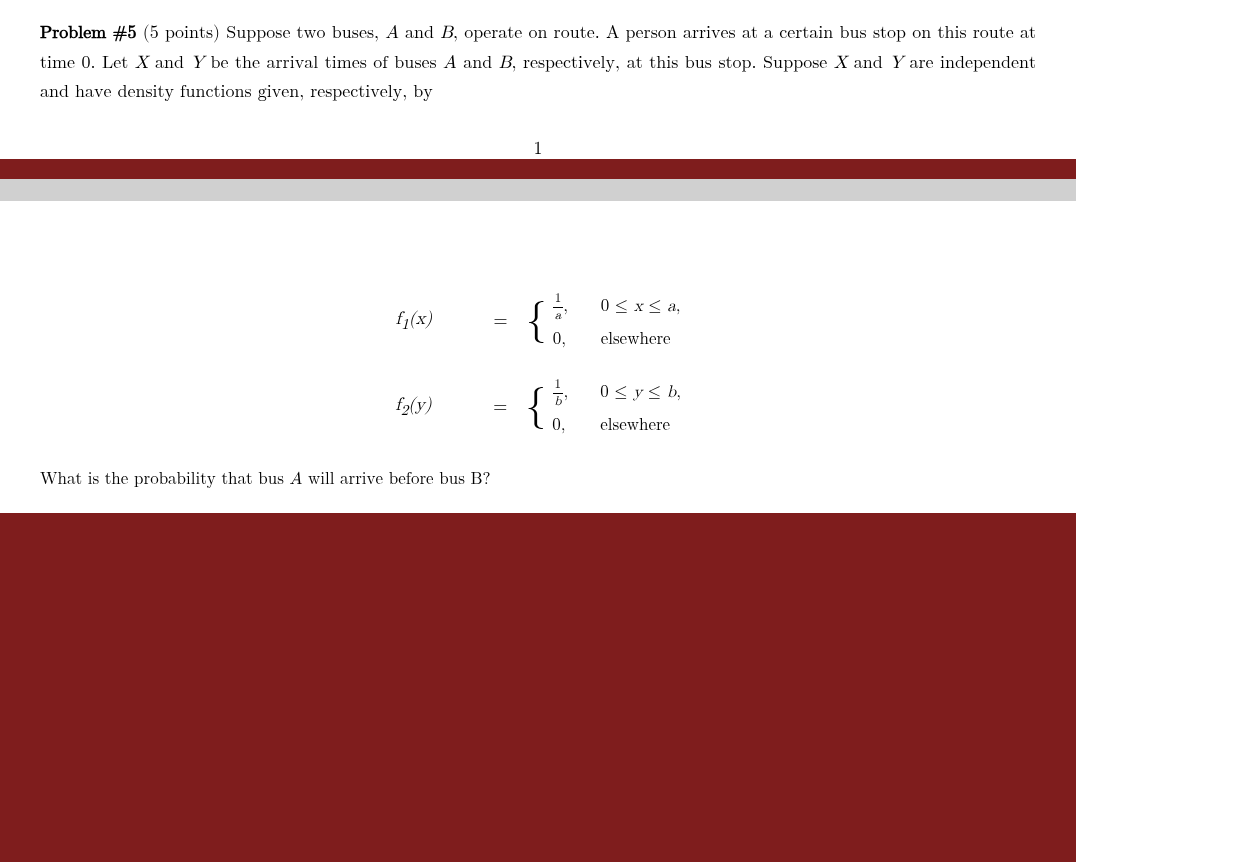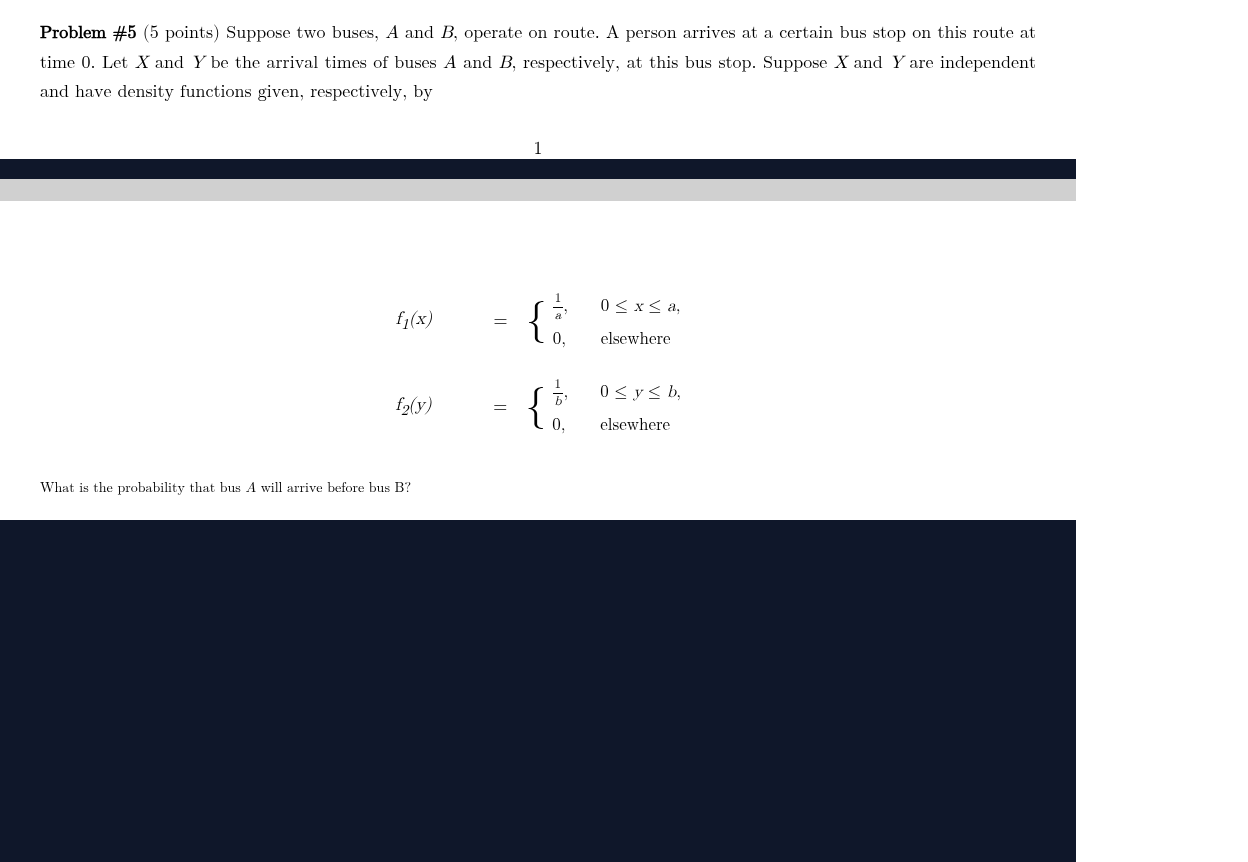--- a/index.html
+++ b/index.html
@@ -13,21 +13,21 @@
       min-height: 862px;
       background: #ffffff;
       font-family: "Computer Modern", "Latin Modern Math", Georgia, "Times New Roman", serif;
       font-size: 18px;
       color: #000000;
     }
 
     .page {
       width: 1076px;
       min-height: 862px;
-      background: #0f172a;
+      background: #7f1d1d;
       position: relative;
     }
 
     .top-section {
       padding: 18px 40px 0 40px;
       background: #ffffff;
     }
 
     .problem-text {
       line-height: 1.65;
@@ -137,22 +137,22 @@
     .fraction .den {
       padding: 0 2px;
       line-height: 1.2;
     }
 
     .math-italic {
       font-style: italic;
     }
 
     .final-question {
-      margin-top: 42px;
-      font-size: 14px;
+      margin-top: 30px;
+      font-size: 17px;
       line-height: 1.6;
     }
 
     .inequality {
       white-space: nowrap;
     }
   </style>
 </head>
 <body>
 

